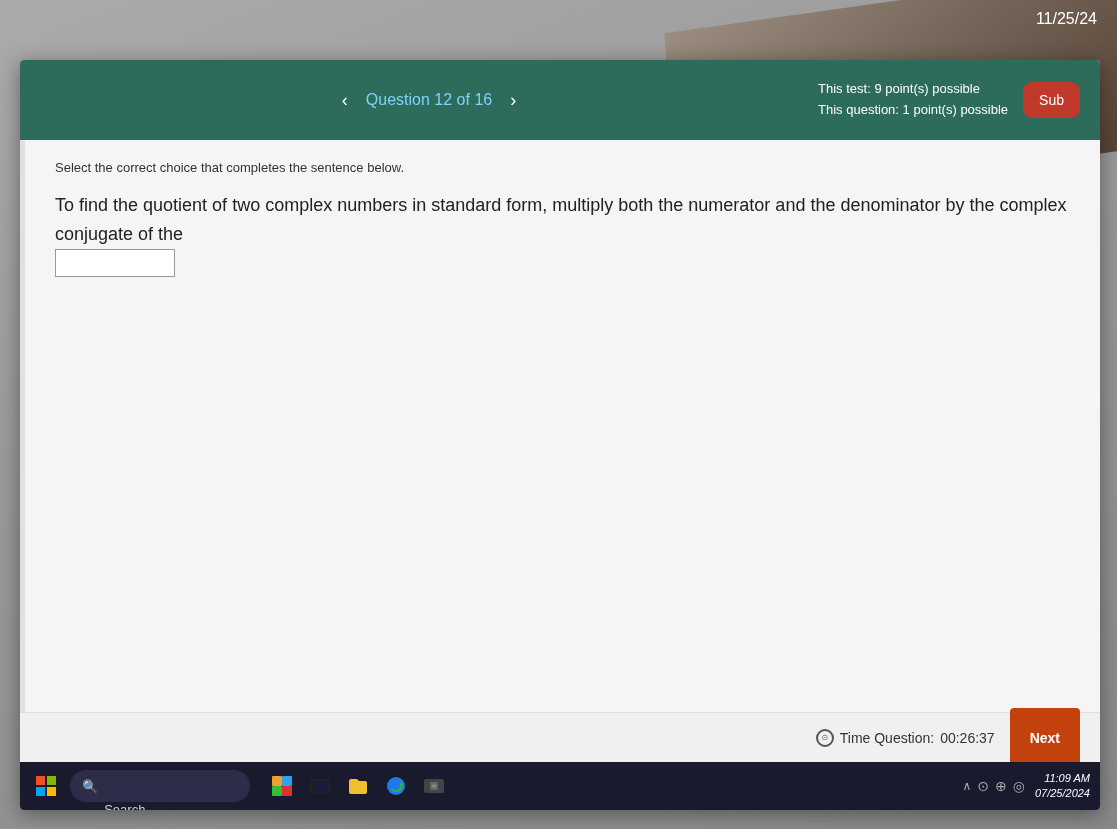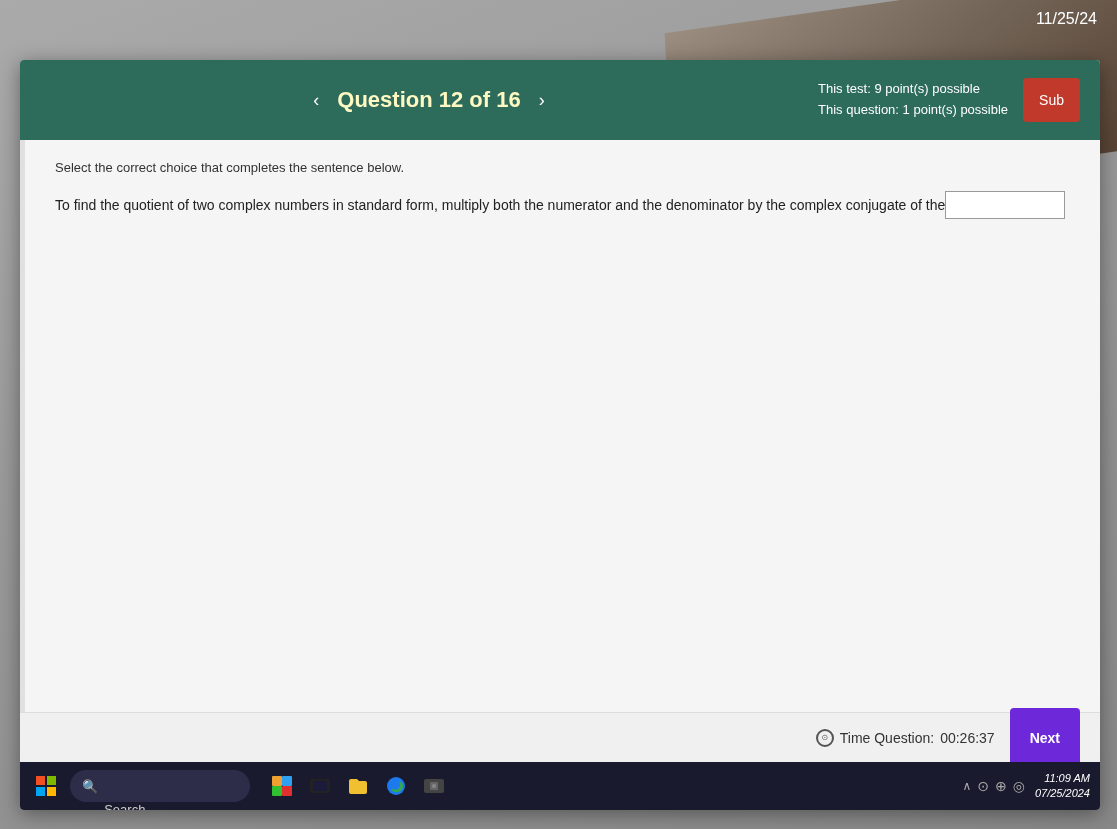--- a/index.html
+++ b/index.html
@@ -47,61 +47,61 @@
     }
 
     .nav-arrow {
       color: white;
       font-size: 18px;
       cursor: pointer;
       padding: 4px 8px;
     }
 
     .question-title {
-      color: #fef9c3;
-      font-size: 22px;
-      font-weight: 700;
+      color: #7dd3fc;
+      font-size: 16px;
+      font-weight: 400;
     }
 
     .test-info {
       color: white;
       font-size: 13px;
       line-height: 1.6;
       text-align: left;
       flex: 0 0 auto;
     }
 
     .submit-btn-header {
       background: #c0392b;
       color: white;
       border: none;
       padding: 8px 16px;
       font-size: 14px;
-      border-radius: 4px;
+      border-radius: 9px;
       cursor: pointer;
       margin-left: 15px;
-      height: 44px;
+      height: 36px;
     }
 
     
     .content-area {
       background: #f5f5f5;
       padding: 20px 30px;
       min-height: 580px;
       position: relative;
     }
 
     .instruction-text {
       font-size: 13px;
       color: #333;
       margin-bottom: 16px;
     }
 
     .question-text {
-      font-size: 14px;
+      font-size: 18px;
       color: #222;
       line-height: 1.6;
       display: flex;
       align-items: center;
       flex-wrap: wrap;
     }
 
     .answer-blank {
       display: inline-block;
       width: 120px;
@@ -271,21 +271,21 @@
       border-radius: 50%;
       display: flex;
       align-items: center;
       justify-content: center;
       font-size: 8px;
       color: #555;
       position: relative;
     }
 
     .next-btn {
-      background: #6d28d9;
+      background: #c2410c;
       color: white;
       border: none;
       padding: 22px 20px;
       font-size: 14px;
       font-weight: 600;
       border-radius: 4px;
       cursor: pointer;
     }
 
     

